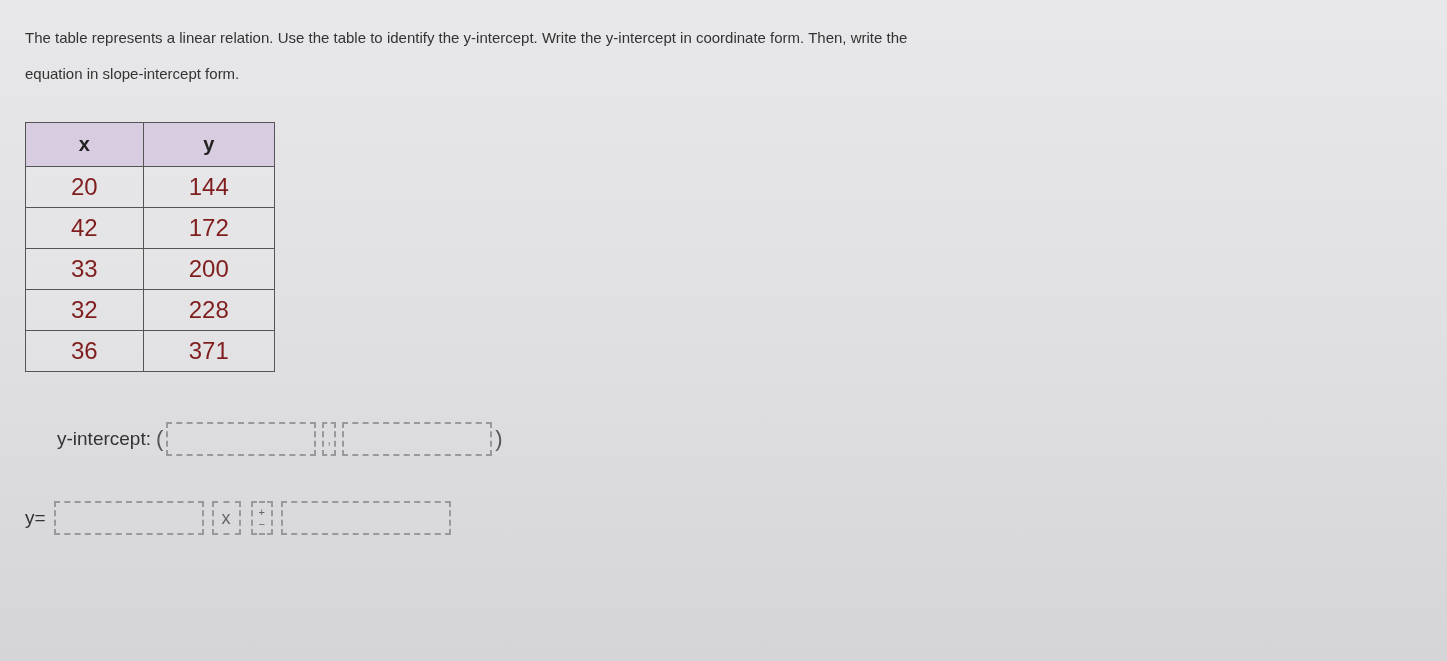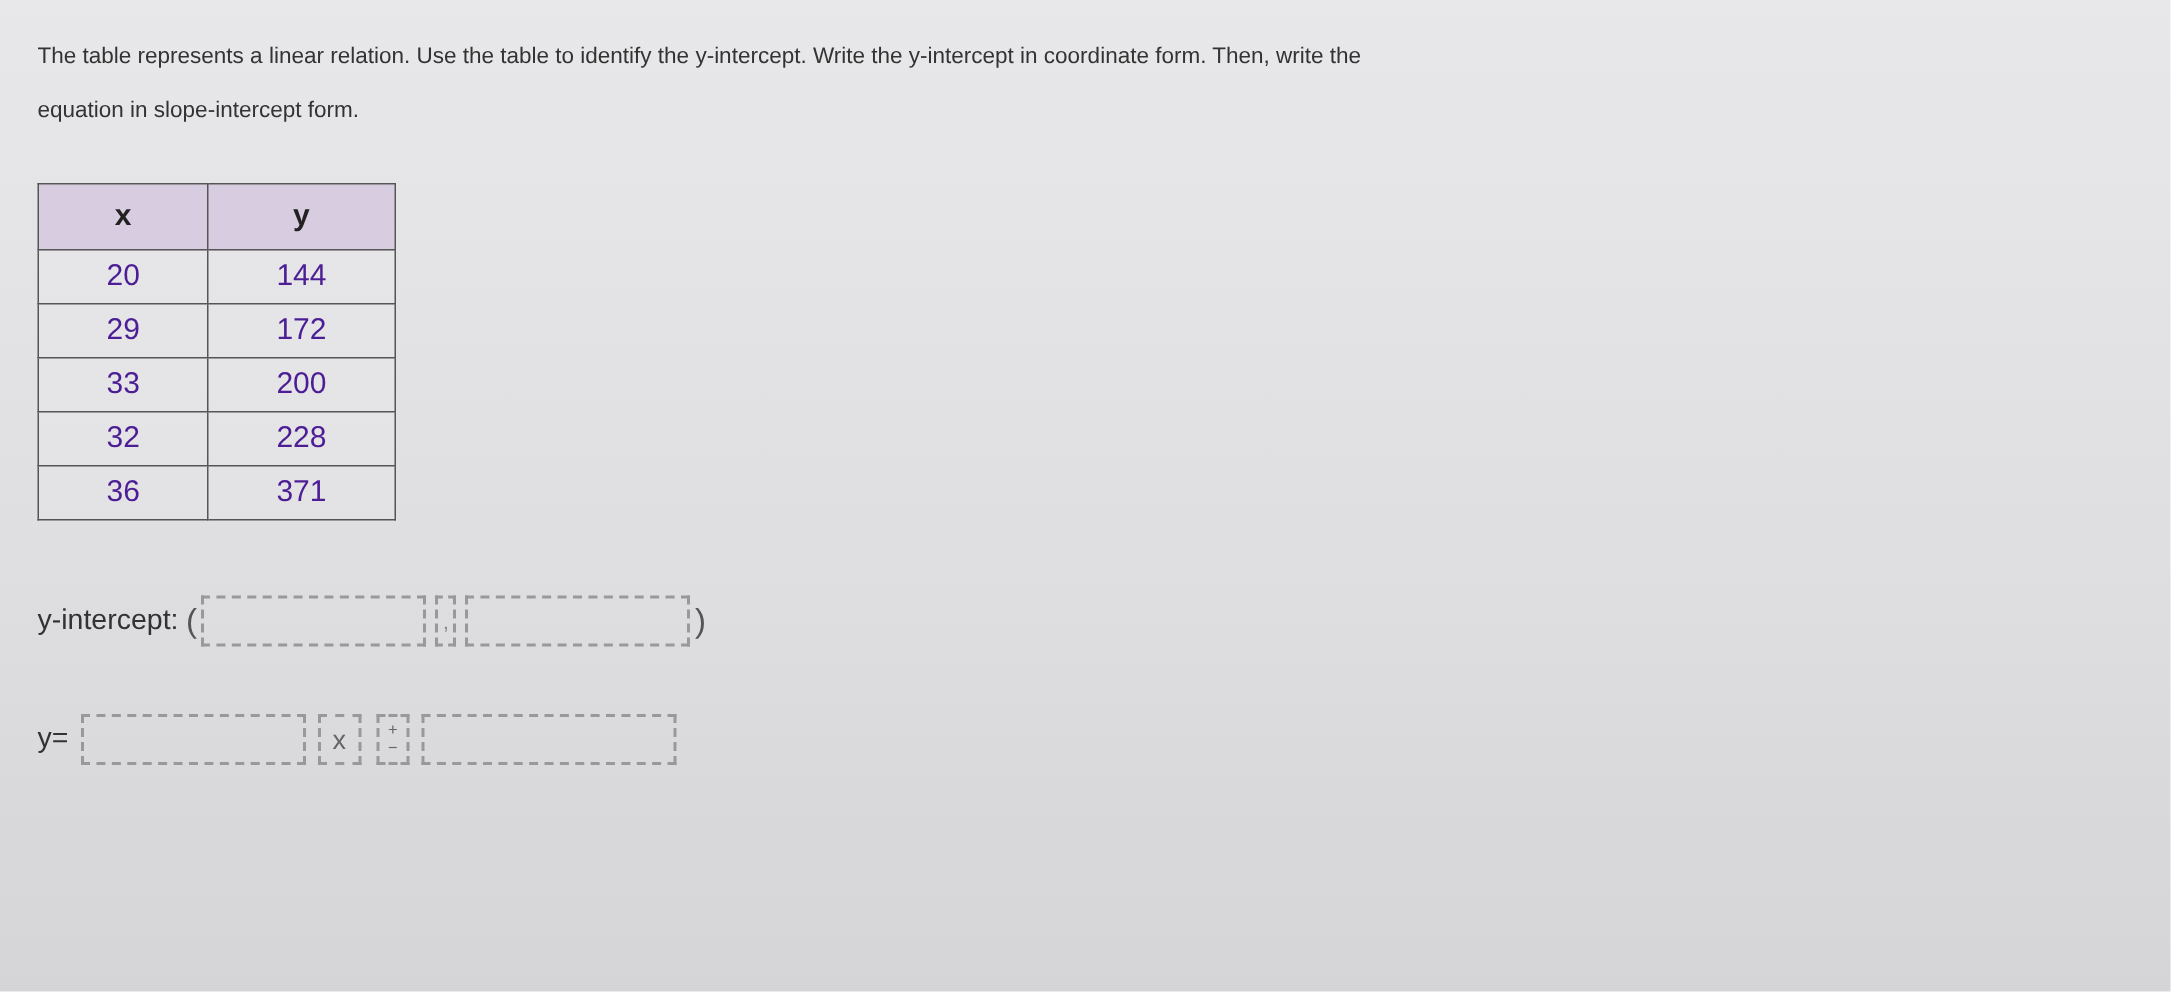--- a/index.html
+++ b/index.html
@@ -31,30 +31,31 @@
       border: 1px solid #555;
       padding: 10px 45px;
       font-weight: bold;
       font-size: 20px;
       color: #222;
     }
     .data-table td {
       border: 1px solid #555;
       padding: 6px 45px;
       text-align: center;
-      font-size: 20px;
-      color: #4c1d95;
+      font-size: 24px;
+      color: #7f1d1d;
       background-color: rgba(255,255,255,0.1);
     }
     .answer-row {
       display: flex;
       align-items: center;
       margin-bottom: 45px;
       font-size: 19px;
       color: #333;
+      margin-left: 32px;
     }
     .answer-row-2 {
       display: flex;
       align-items: center;
       font-size: 19px;
       color: #333;
     }
     .dashed-input {
       border: 2px dashed #999;
       background: transparent;
@@ -126,21 +127,21 @@
       <th>x</th>
       <th>y</th>
     </tr>
   </thead>
   <tbody>
     <tr>
       <td>20</td>
       <td>144</td>
     </tr>
     <tr>
-      <td>29</td>
+      <td>42</td>
       <td>172</td>
     </tr>
     <tr>
       <td>33</td>
       <td>200</td>
     </tr>
     <tr>
       <td>32</td>
       <td>228</td>
     </tr>

